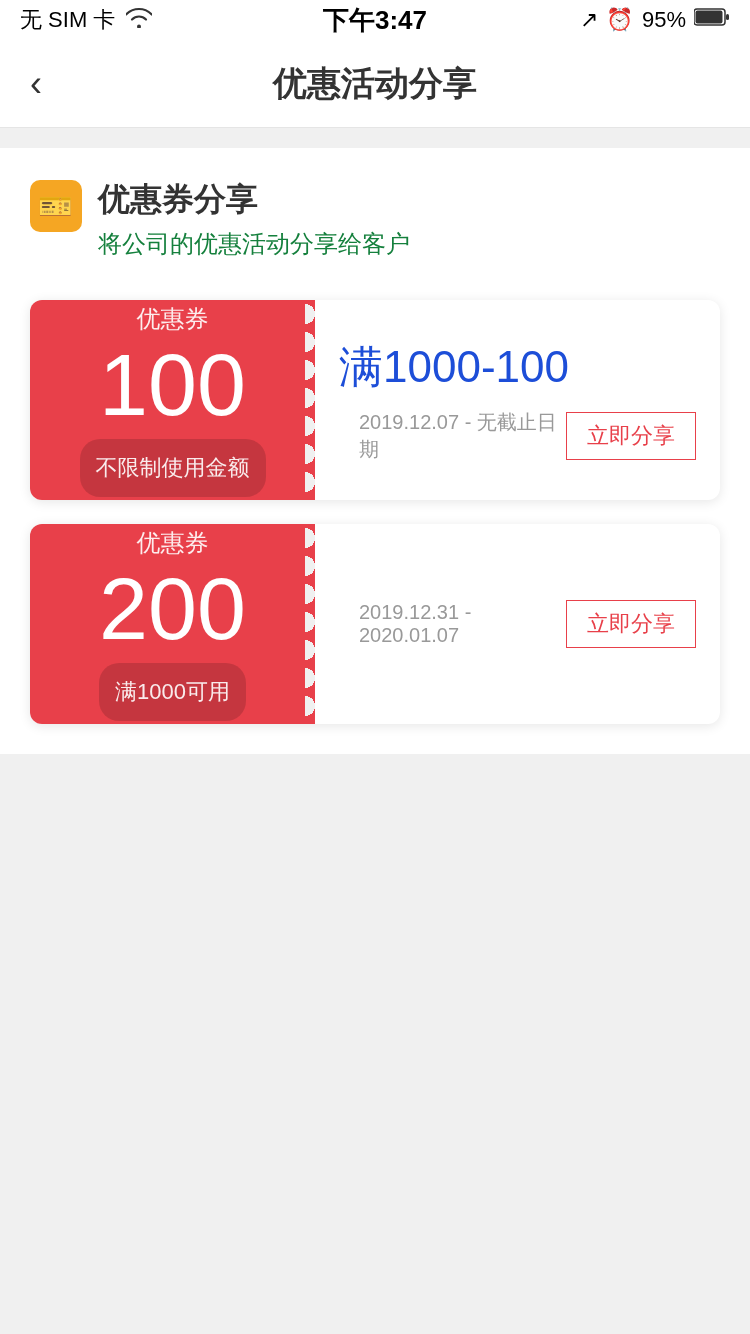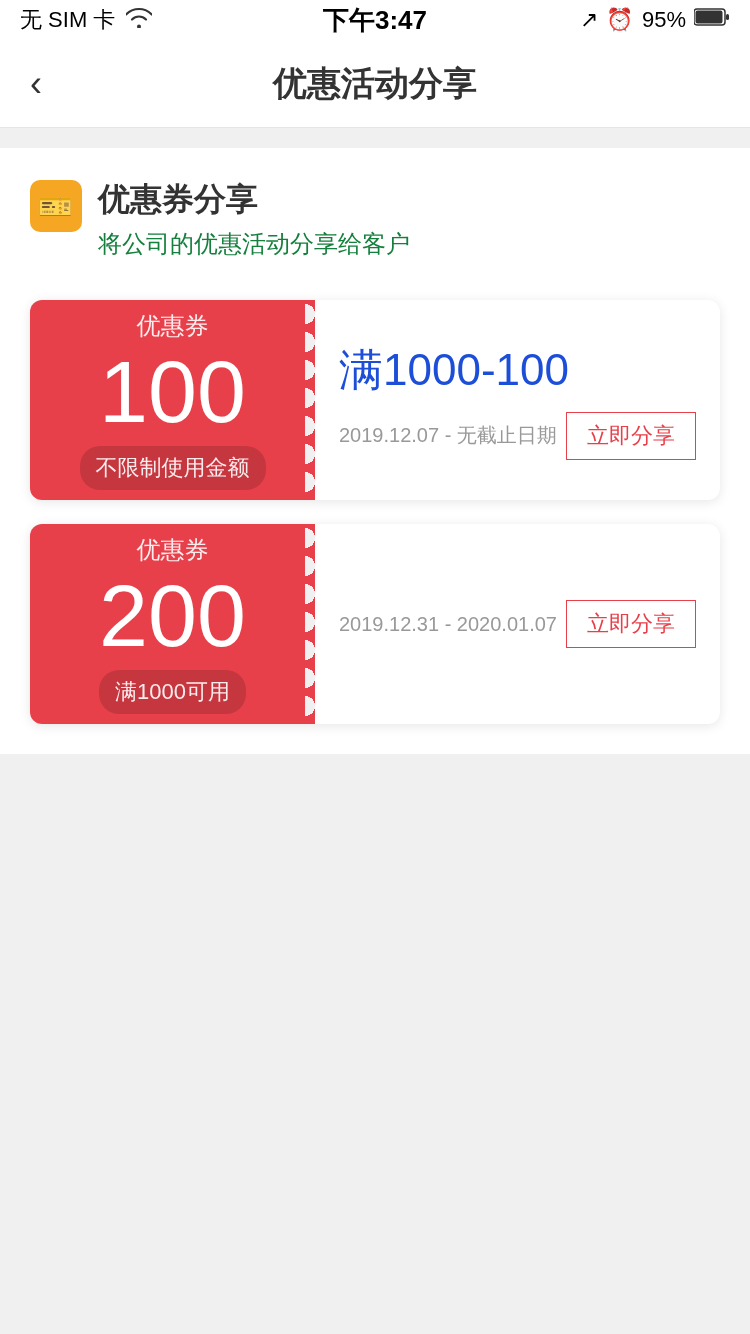--- a/index.html
+++ b/index.html
@@ -160,21 +160,21 @@
       font-size: 88px;
       font-weight: 300;
       color: #fff;
       line-height: 1;
       margin-bottom: 10px;
     }
     .coupon-condition {
       font-size: 22px;
       color: rgba(255,255,255,0.9);
       background: rgba(0,0,0,0.15);
-      padding: 7px 16px;
+      padding: 14px 16px;
       border-radius: 20px;
     }
 
     
     .coupon-right {
       flex: 1;
       display: flex;
       flex-direction: column;
       justify-content: center;
       padding: 20px 24px;
@@ -183,20 +183,21 @@
     .coupon-name {
       font-size: 44px;
       font-weight: 400;
       color: #1d4ed8;
     }
     .coupon-meta {
       display: flex;
       align-items: center;
       justify-content: space-between;
       gap: 8px;
+      margin-left: 20px;
     }
     .coupon-date {
       font-size: 20px;
       color: #999;
       flex: 1;
     }
     .share-btn {
       border: 1.5px solid #e8404a;
       color: #e8404a;
       background: #fff;

